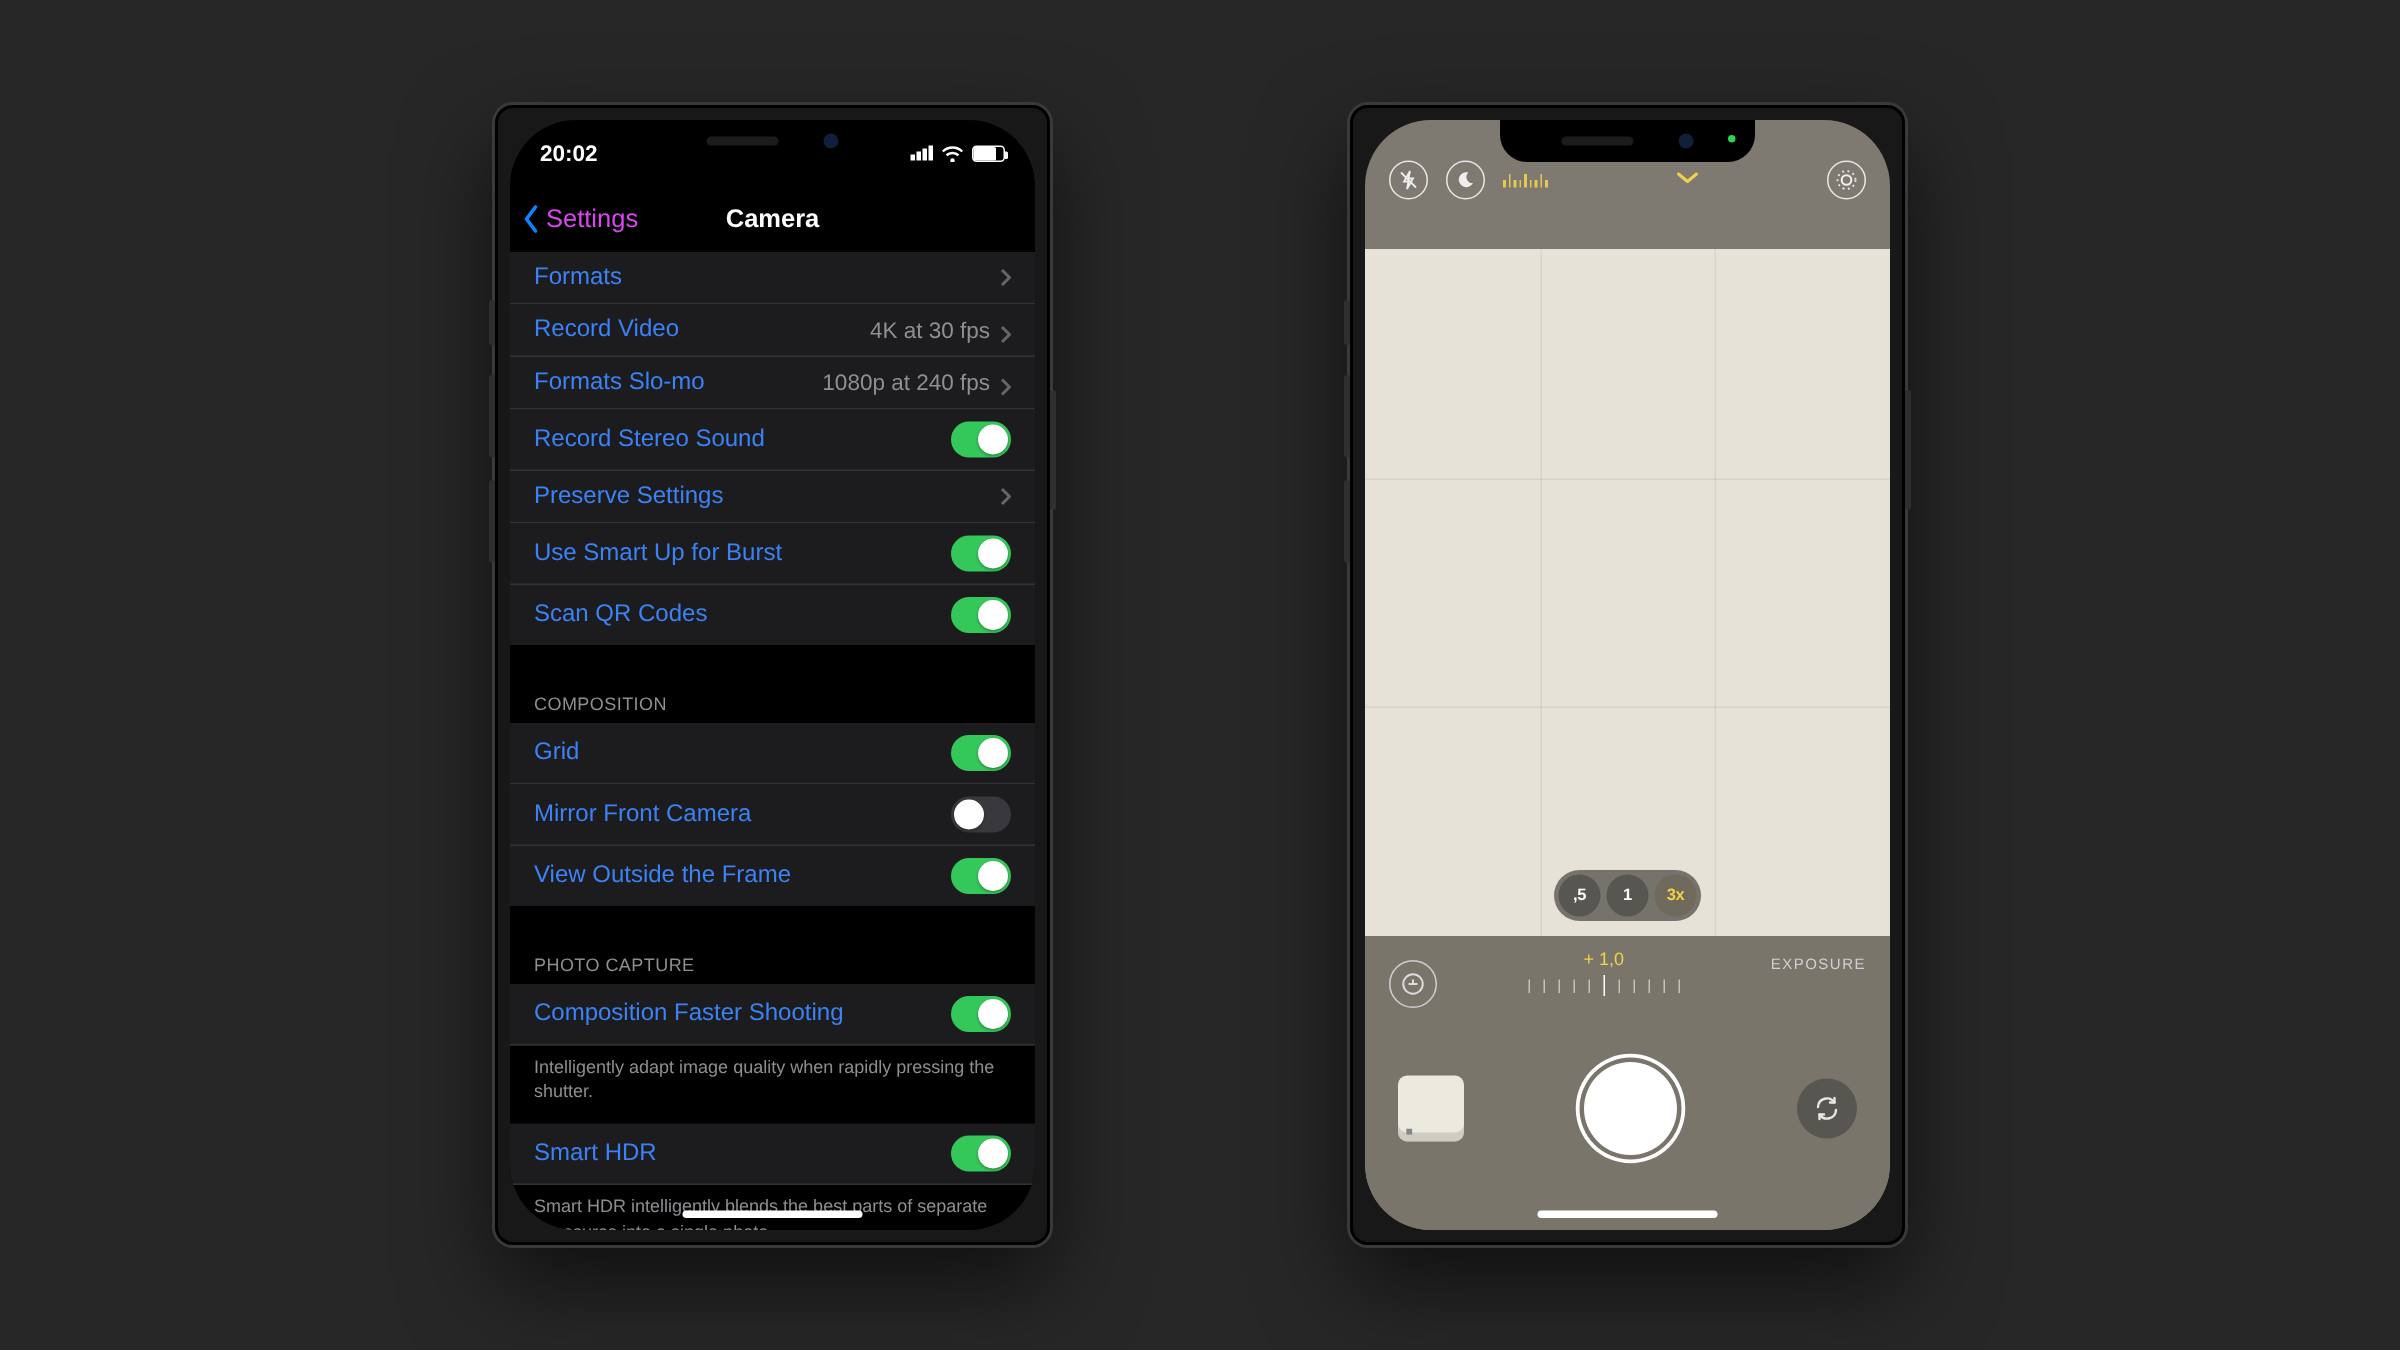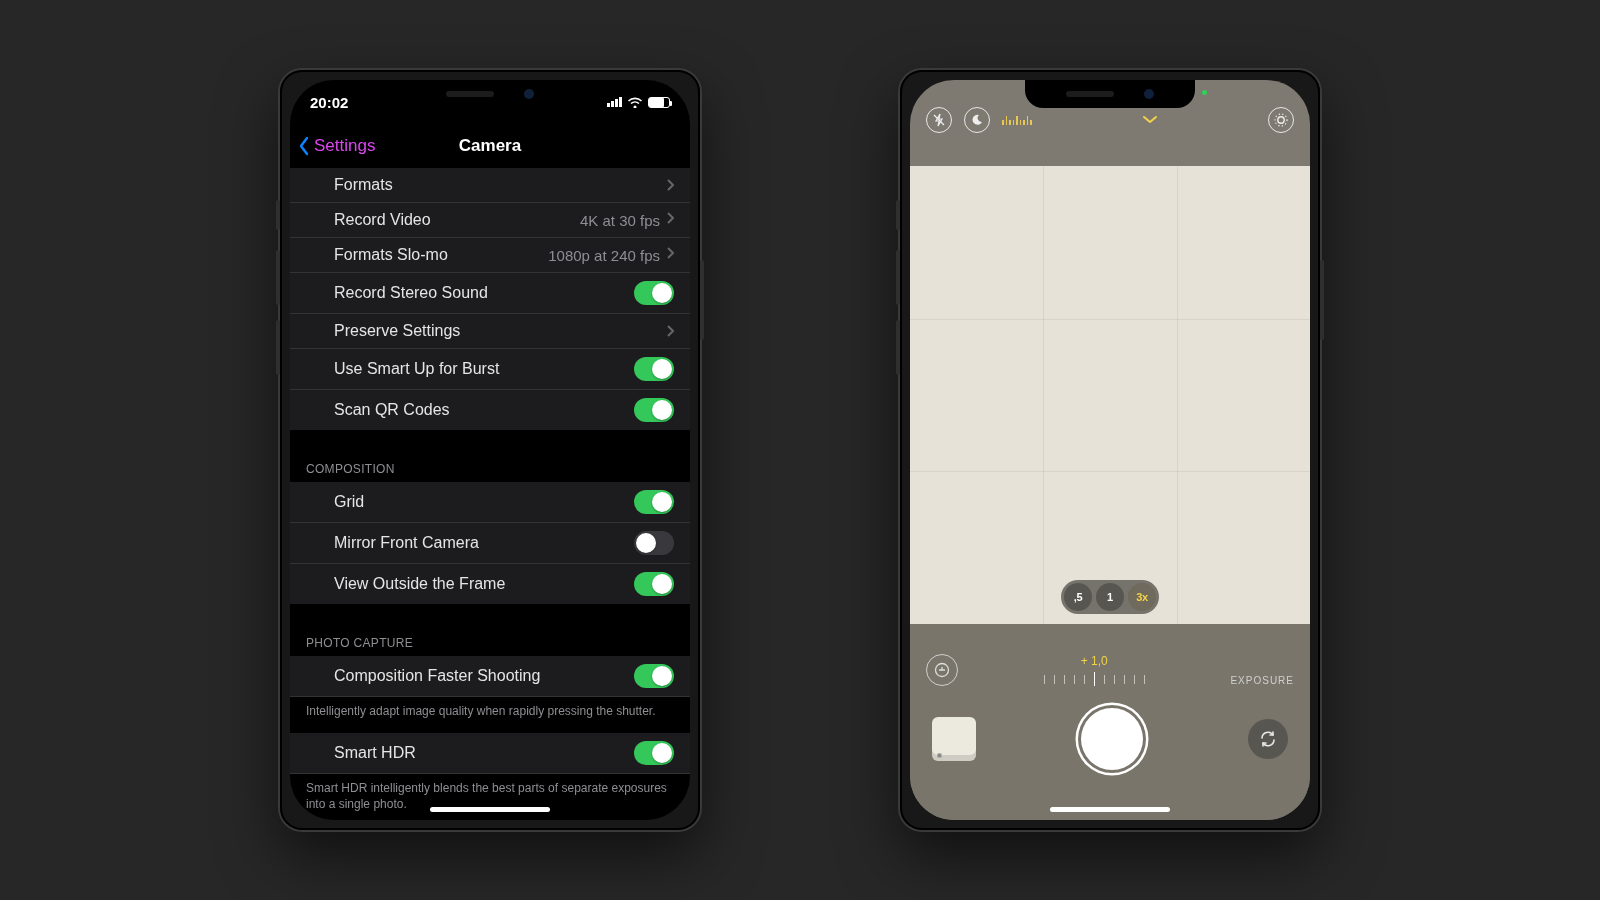--- a/index.html
+++ b/index.html
@@ -6,23 +6,23 @@
   body {
     width: 1600px; height: 900px;
     background: #272727;
     display: flex;
     align-items: center;
     justify-content: center;
     gap: 200px;
   }
   
   .phone {
-    width: 420px; height: 760px;
+    width: 370px; height: 760px;
     background: #181818;
-    border-radius: 22px;
+    border-radius: 12px;
     padding: 10px;
     box-shadow:
       0 0 0 2px #3a3a3a,
       0 25px 60px rgba(0,0,0,.6),
       inset 0 0 0 2px #000;
     position: relative;
   }
   .side-btn {
     position: absolute; background:#2f2f2f; width:4px; border-radius:2px;
   }
@@ -81,22 +81,22 @@
   .group{ margin-bottom:18px; }
   .group-header{
     padding:14px 16px 6px; font-size:12px; color:#8e8e93; text-transform:uppercase; letter-spacing:.3px;
   }
   .row{
     background:#1c1c1e; min-height:34px;
     padding:8px 16px; display:flex; align-items:center; justify-content:space-between;
     border-bottom:0.5px solid #333;
   }
   .row:last-child{border-bottom:none;}
-  .row .label{color:#e5e5e5; font-size:16px;margin-left:28px;}
-  .row .detail{color:#8e8e93; font-size:15px; display:flex; align-items:flex-start; gap:6px;}
+  .row .label{color:#3b82f6; font-size:16px;}
+  .row .detail{color:#8e8e93; font-size:15px; display:flex; align-items:flex-end; gap:6px;}
   .chev{width:8px;height:12px;}
   .chev path{stroke:#666;fill:none;stroke-width:2;}
   .toggle{
     width:40px;height:24px;border-radius:12px;position:relative;
   }
   .toggle.on{background:#34c759;}
   .toggle.off{background:#39393d;}
   .toggle .knob{
     position:absolute;top:2px;width:20px;height:20px;border-radius:50%;background:#fff;
     box-shadow:0 1px 2px rgba(0,0,0,.3);
@@ -148,21 +148,21 @@
     display:flex;align-items:center;justify-content:center;
     font-size:11px;font-weight:600;color:#fff;background:rgba(0,0,0,.25);letter-spacing:-.3px;
   }
   .zoom-picker .z.sel{background:#6f6a5b;color:#f2d24b;}
 
   .cam-controls{
     position:absolute; left:0; right:0; bottom:0; height:196px;
     background:#7a756b; padding:8px 16px 28px;
     display:flex; flex-direction:column;
   }
-  .exp-row{display:flex;align-items:flex-end;gap:8px;height:54px;}
+  .exp-row{display:flex;align-items:flex-start;gap:8px;height:54px;}
   .exp-btn{
     width:32px;height:32px;border-radius:50%;border:1.5px solid #cfcfcf;
     display:flex;align-items:center;justify-content:center;background:transparent;
     margin-top:8px;
   }
   .exp-center{flex:1;display:flex;flex-direction:column;align-items:center;gap:4px;}
   .exp-val{font-size:12px;color:#f2d24b;font-weight:500;}
   .exp-ticks{display:flex;gap:9px;align-items:center;height:14px;}
   .exp-ticks span{width:1px;height:9px;background:rgba(255,255,255,.55);}
   .exp-ticks span.cur{height:14px;background:#fff;}

